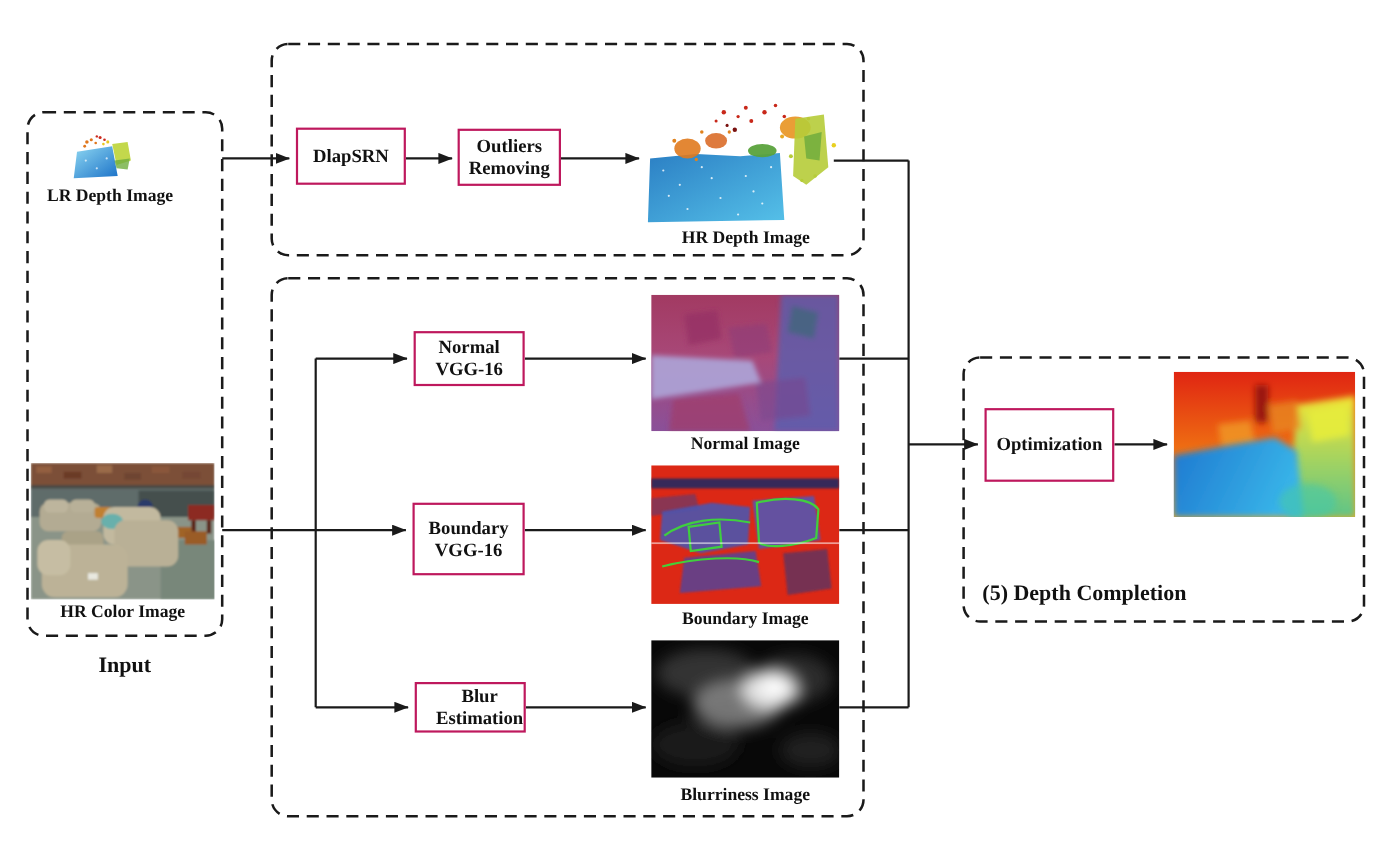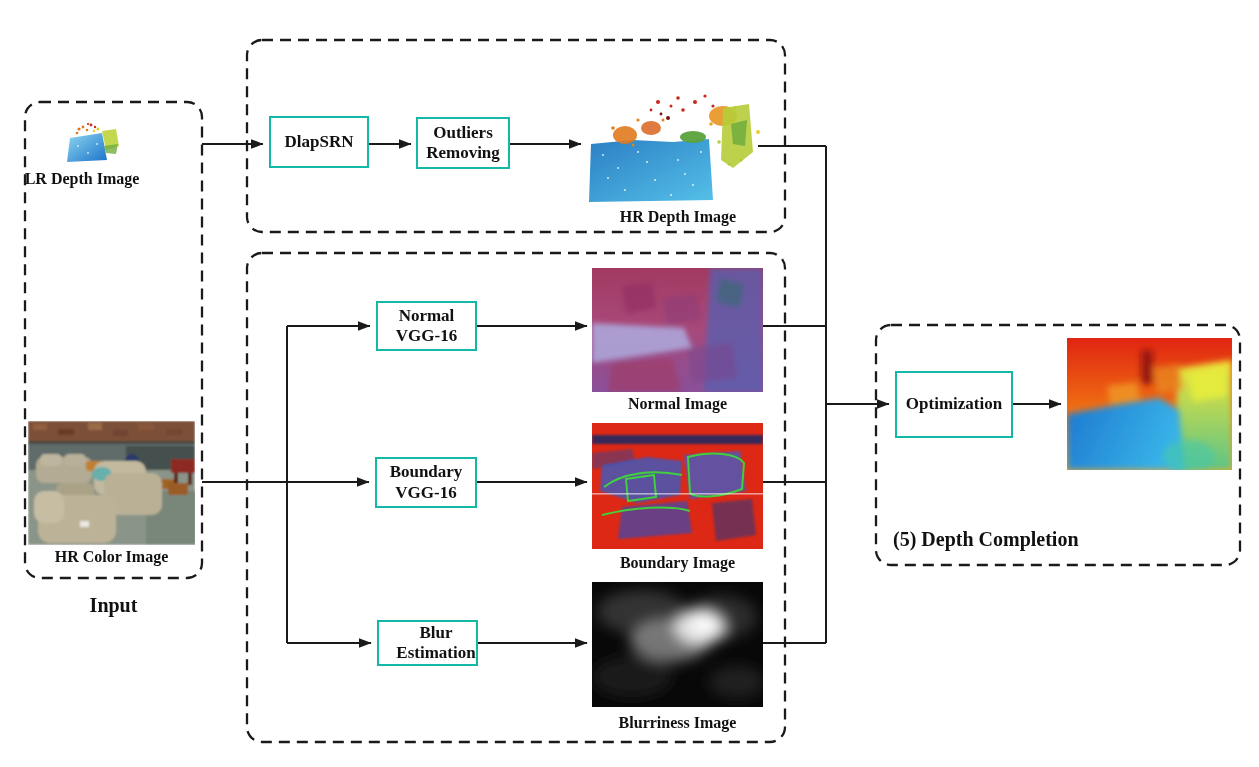--- a/index.html
+++ b/index.html
@@ -2,21 +2,21 @@
 <html><head>
 <meta charset="utf-8">
 <style>
   html,body{margin:0;padding:0;background:#ffffff;}
   .canvas{
     position:relative;width:1259px;height:767px;background:#ffffff;
     font-family:"Liberation Serif",serif;color:#111;overflow:hidden;
   }
   svg.overlay{position:absolute;left:0;top:0;width:1259px;height:767px;z-index:1;}
   .node{
-    position:absolute;z-index:3;border:2px solid #14b8a6;background:#ffffff;
+    position:absolute;z-index:3;border:2px solid #be185d;background:#ffffff;
     display:flex;align-items:center;justify-content:center;text-align:center;
     font-weight:bold;font-size:17px;line-height:1.18;padding:2px 4px;box-sizing:border-box;
   }
   .imgbox{position:absolute;z-index:2;}
   .imgbox svg{display:block;width:100%;height:100%;}
   .imglabel{
     position:absolute;z-index:3;text-align:center;font-weight:bold;
     font-size:16px;line-height:1.2;
   }
   .stagetitle{position:absolute;z-index:3;font-weight:bold;font-size:20px;white-space:nowrap;}
@@ -92,21 +92,21 @@
           <circle cx="34" cy="9" r="1.4"></circle>
           <circle cx="30" cy="11" r="1.2"></circle>
         </g>
       <g fill="#ffffff" opacity="0.7">
           <circle cx="14" cy="26" r="1"></circle>
           <circle cx="24" cy="33" r="1"></circle>
           <circle cx="33" cy="24" r="1"></circle>
         </g>
     </svg>
   </div>
-  <div class="imglabel" style="left:12px;top:169px;width:140px;">LR Depth Image</div>
+  <div class="imglabel" style="left:30px;top:169px;width:140px;">LR Depth Image</div>
 
   <div class="imgbox" style="left:28px;top:421px;width:167px;height:124px;">
     <svg viewBox="0 0 167 124">
       <defs>
           <filter id="hcf" x="-10%" y="-10%" width="120%" height="120%">
             <feGaussianBlur stdDeviation="1.1"></feGaussianBlur>
           </filter>
         </defs>
       <g filter="url(#hcf)">
         <rect width="167" height="124" fill="#8a9488"></rect>
@@ -204,21 +204,21 @@
           <circle cx="136" cy="52" r="1.8"></circle>
           <circle cx="158" cy="70" r="1.6"></circle>
           <circle cx="146" cy="74" r="1.5"></circle>
         </g>
       <circle cx="175" cy="42" r="2" fill="#e8d020"></circle>
     </svg>
   </div>
   <div class="imglabel" style="left:598px;top:207px;width:160px;">HR Depth Image</div>
 
   <div class="node" style="left:376px;top:301px;width:101px;height:50px;">Normal VGG-16</div>
-  <div class="node" style="left:375px;top:457px;width:102px;height:51px;">Boundary VGG-16</div>
+  <div class="node" style="left:375px;top:457px;width:102px;height:66px;">Boundary VGG-16</div>
   <div class="node" style="left:377px;top:620px;width:101px;height:46px;padding-left:21px;">Blur Estimation</div>
 
   <div class="imgbox" style="left:592px;top:268px;width:171px;height:124px;">
     <svg viewBox="0 0 171 124">
       <defs>
         <linearGradient id="nmg" x1="0" y1="0" x2="0" y2="1">
           <stop offset="0" stop-color="#a23a62"></stop>
             <stop offset="0.45" stop-color="#a84878"></stop>
             <stop offset="1" stop-color="#8a5099"></stop>
         </linearGradient>

